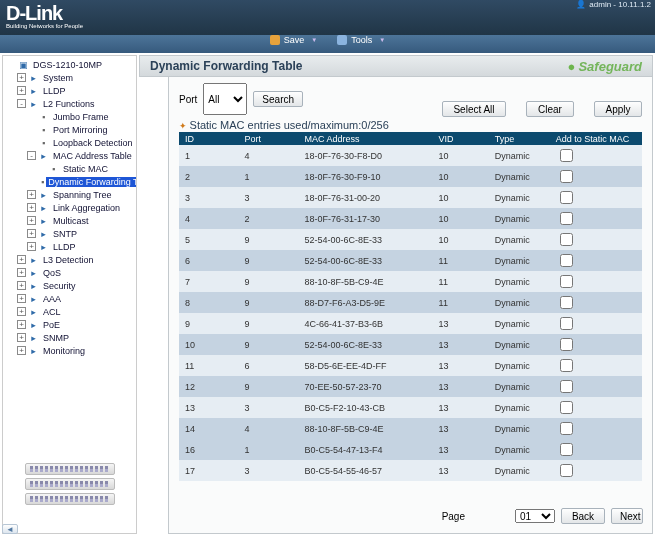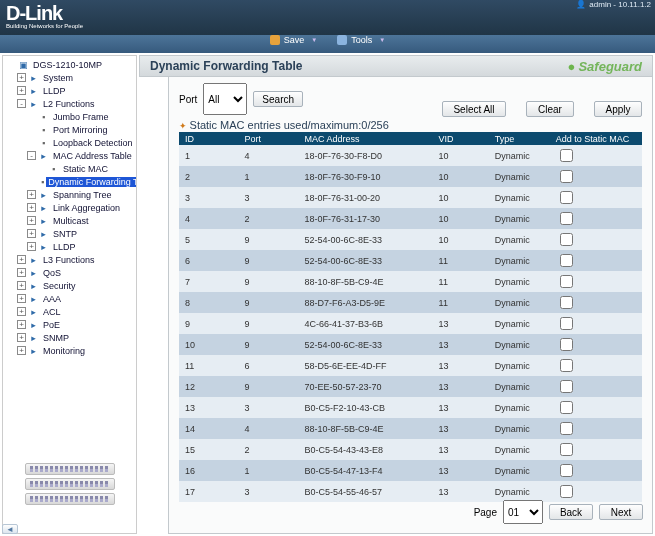--- a/index.html
+++ b/index.html
@@ -71,21 +71,21 @@
   table.data { width: 100%; border-collapse: collapse; font-size: 9px; }
   table.data th { background: #0c4a6e; color: #fff; font-weight: normal; text-align: left; padding: 1px 6px; height: 13px; }
   table.data td { padding: 1px 6px; height: 13px; color: #333; }
   table.data tr.odd td { background: #e6edf3; }
   table.data tr.even td { background: #c5d3e1; }
   .col-id { width: 62px; } .col-port { width: 62px; } .col-mac { width: 140px; } .col-vid { width: 58px; } .col-type { width: 62px; } .col-add { width: 96px; }
   .col-add input { }
 
   
   .pager { position: absolute; right: 10px; bottom: 10px; display: flex; align-items: center; gap: 6px; font-size: 10px; }
-  .pager select { font-size: 10px; height: 24px; width: 40px; }
+  .pager select { font-size: 10px; height: 14px; width: 40px; margin-left: 44px; }
 </style>
 </head>
 <body>
 
 <div class="banner">
   <div class="logo">
     <div class="brand">D-Link</div>
     <div class="tag">Building Networks for People</div>
   </div>
   <div class="smart">
@@ -200,21 +200,21 @@
           <span class="lbl">SNTP</span>
         </div>
         <div class="node ind2">
           <span class="tg">+</span>
           <span class="fold">▸</span>
           <span class="lbl">LLDP</span>
         </div>
         <div class="node ind1">
           <span class="tg">+</span>
           <span class="fold">▸</span>
-          <span class="lbl">L3 Functions</span>
+          <span class="lbl">L3 Detection</span>
         </div>
         <div class="node ind1">
           <span class="tg">+</span>
           <span class="fold">▸</span>
           <span class="lbl">QoS</span>
         </div>
         <div class="node ind1">
           <span class="tg">+</span>
           <span class="fold">▸</span>
           <span class="lbl">Security</span>
@@ -391,28 +391,20 @@
                 <td class="col-add"><input type="checkbox" style=""></td>
               </tr>
               <tr class="even">
                 <td>14</td>
                 <td>4</td>
                 <td>88-10-8F-5B-C9-4E</td>
                 <td>13</td>
                 <td>Dynamic</td>
                 <td class="col-add"><input type="checkbox" style=""></td>
               </tr>
-              <tr class="odd">
-                <td>15</td>
-                <td>2</td>
-                <td>B0-C5-54-43-43-E8</td>
-                <td>13</td>
-                <td>Dynamic</td>
-                <td class="col-add"><input type="checkbox" style=""></td>
-              </tr>
               <tr class="even">
                 <td>16</td>
                 <td>1</td>
                 <td>B0-C5-54-47-13-F4</td>
                 <td>13</td>
                 <td>Dynamic</td>
                 <td class="col-add"><input type="checkbox" style=""></td>
               </tr>
               <tr class="odd">
                 <td>17</td>
@@ -424,18 +416,18 @@
               </tr>
             </tbody>
         </table>
       </div>
     </div>
 
     <div class="pager">
       <span>Page</span>
       <select><option>01</option></select>
       <button class="btn" style="width:44px">Back</button>
-      <button class="btn" style="width:44px">Next</button>
+      <button class="btn" style="width:32px">Next</button>
     </div>
   </div>
 </div>
 
 <div class="resizer">◄</div>
 
 </body></html>

